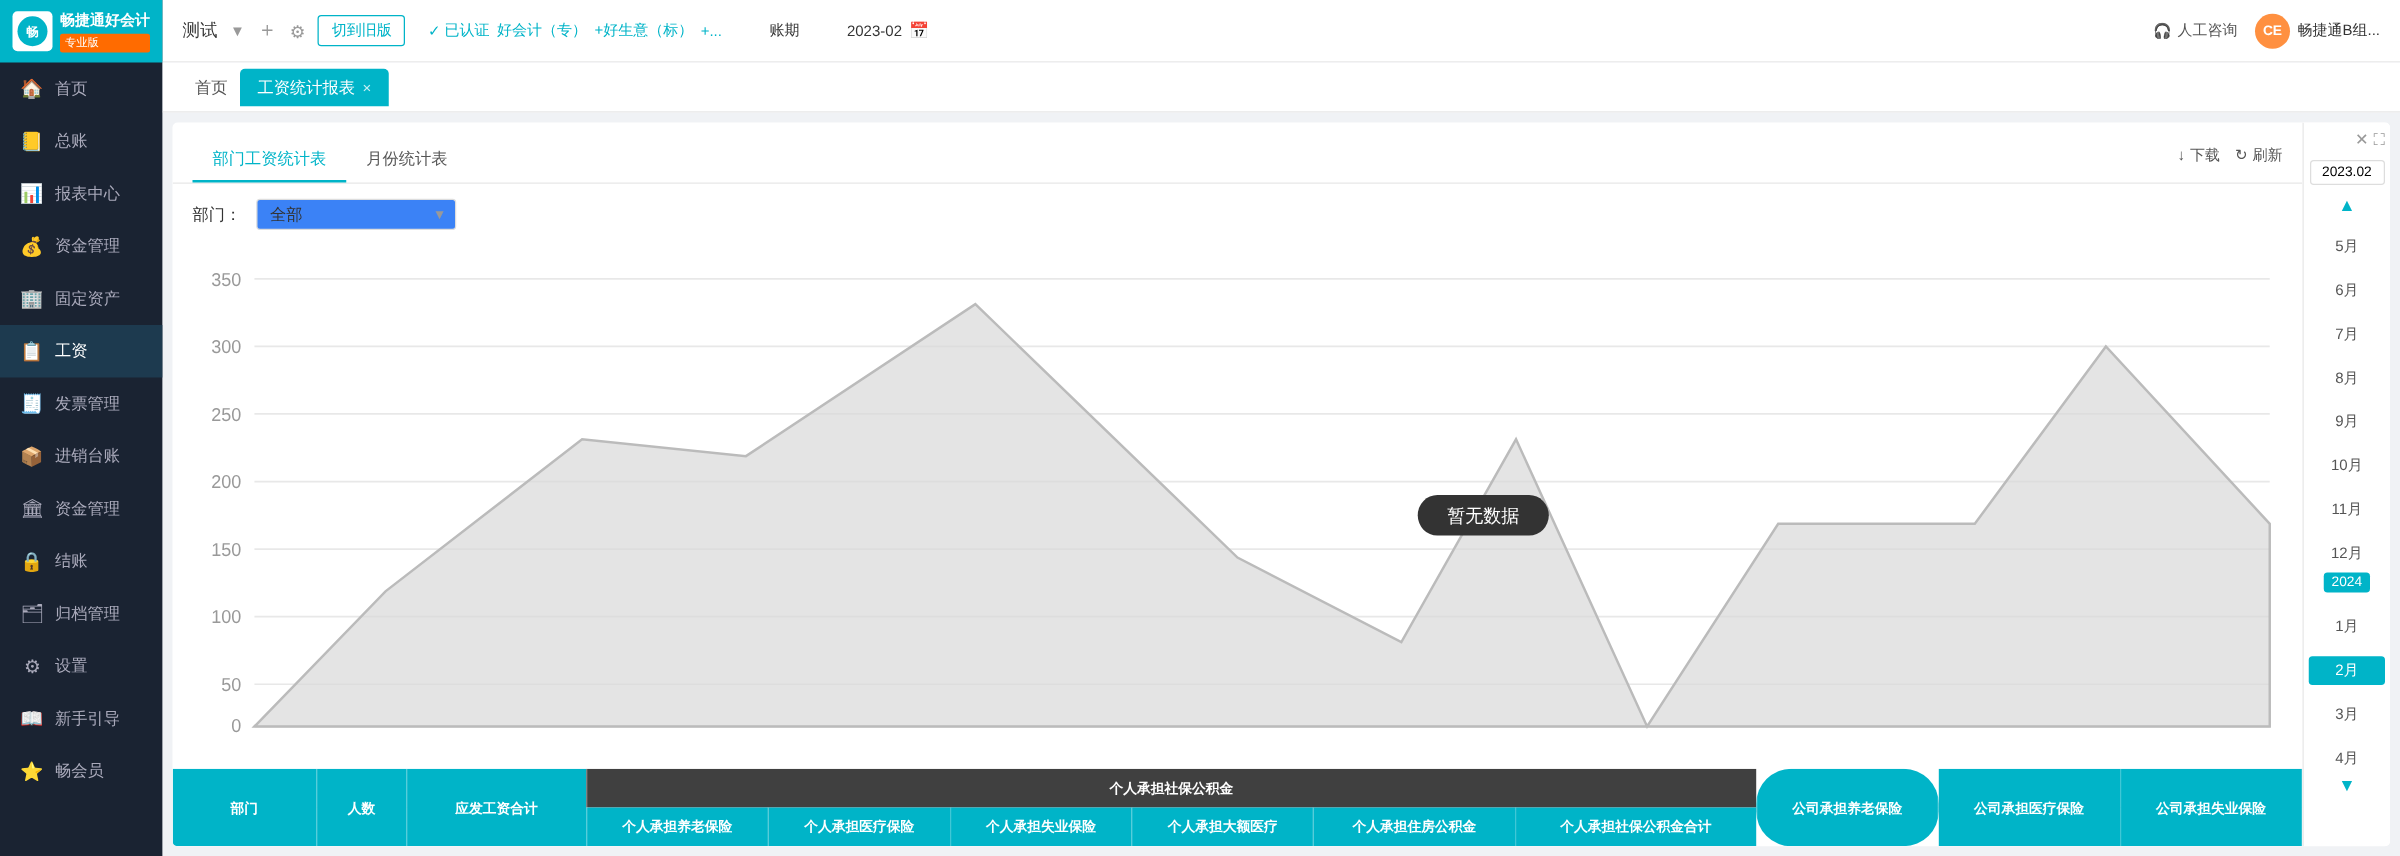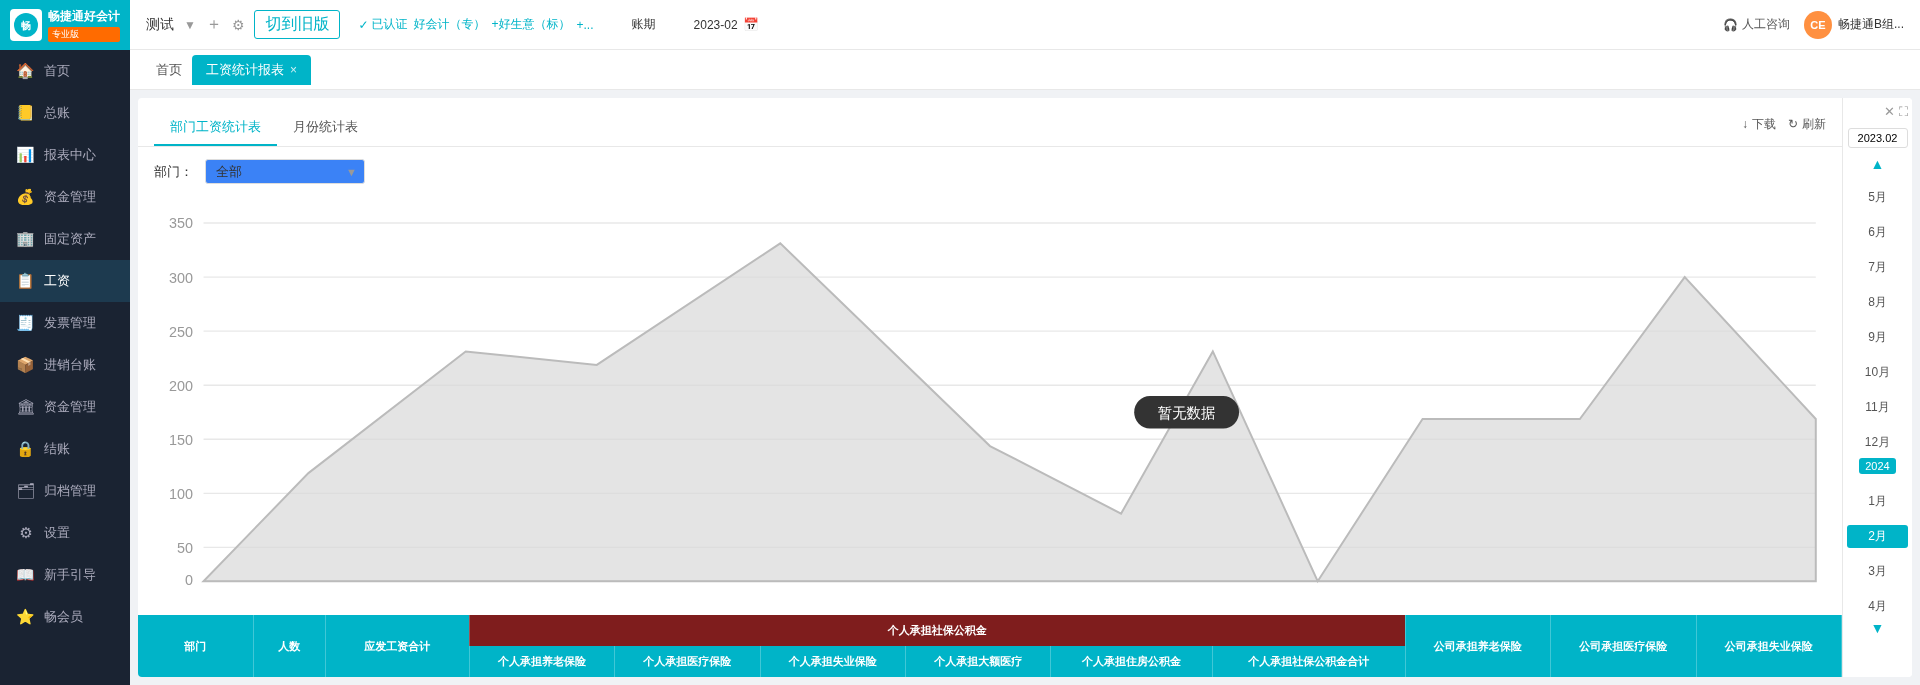--- a/index.html
+++ b/index.html
@@ -77,21 +77,21 @@
     .topbar-title { font-size: 14px; color: #333; font-weight: 500; }
     .topbar-arrow { color: #999; font-size: 12px; }
     .topbar-plus { color: #999; font-size: 16px; cursor: pointer; }
     .topbar-gear { color: #999; font-size: 14px; cursor: pointer; }
     .topbar-btn {
       border: 1px solid #00b4c8;
       color: #00b4c8;
       background: white;
       padding: 3px 10px;
       border-radius: 3px;
-      font-size: 16px;
+      font-size: 12px;
       cursor: pointer;
     }
     .topbar-status {
       display: flex;
       align-items: center;
       gap: 6px;
       margin-left: 8px;
     }
     .status-tag {
       display: flex;
@@ -326,21 +326,21 @@
     .bottom-table th {
       background: #00b4c8;
       color: white;
       padding: 8px 6px;
       font-size: 11px;
       text-align: center;
       border-right: 1px solid rgba(255,255,255,0.25);
       white-space: nowrap;
     }
     .bottom-table th.group-header {
-      background: #7f1d1d;
+      background: #404040;
     }
 
     .chart-container {
       flex: 1;
       position: relative;
       overflow: hidden;
       min-height: 0;
     }
   </style>
 </head>
@@ -519,21 +519,21 @@
         </div>
 
         <div class="bottom-table">
           <table>
             <thead>
               <tr>
                 <th rowspan="2" style="min-width:80px;">部门</th>
                 <th rowspan="2" style="min-width:50px;">人数</th>
                 <th rowspan="2" style="min-width:100px;">应发工资合计</th>
                 <th colspan="6" class="group-header">个人承担社保公积金</th>
-                <th rowspan="2" style="min-width:100px;">公司承担养老保险</th>
+                <th rowspan="2" style="min-width:100px;border-radius:28px;">公司承担养老保险</th>
                 <th rowspan="2" style="min-width:100px;">公司承担医疗保险</th>
                 <th rowspan="2" style="min-width:100px;">公司承担失业保险</th>
               </tr>
               <tr>
                 <th style="min-width:100px;">个人承担养老保险</th>
                 <th style="min-width:100px;">个人承担医疗保险</th>
                 <th style="min-width:100px;">个人承担失业保险</th>
                 <th style="min-width:100px;">个人承担大额医疗</th>
                 <th style="min-width:100px;">个人承担住房公积金</th>
                 <th style="min-width:110px;">个人承担社保公积金合计</th>

